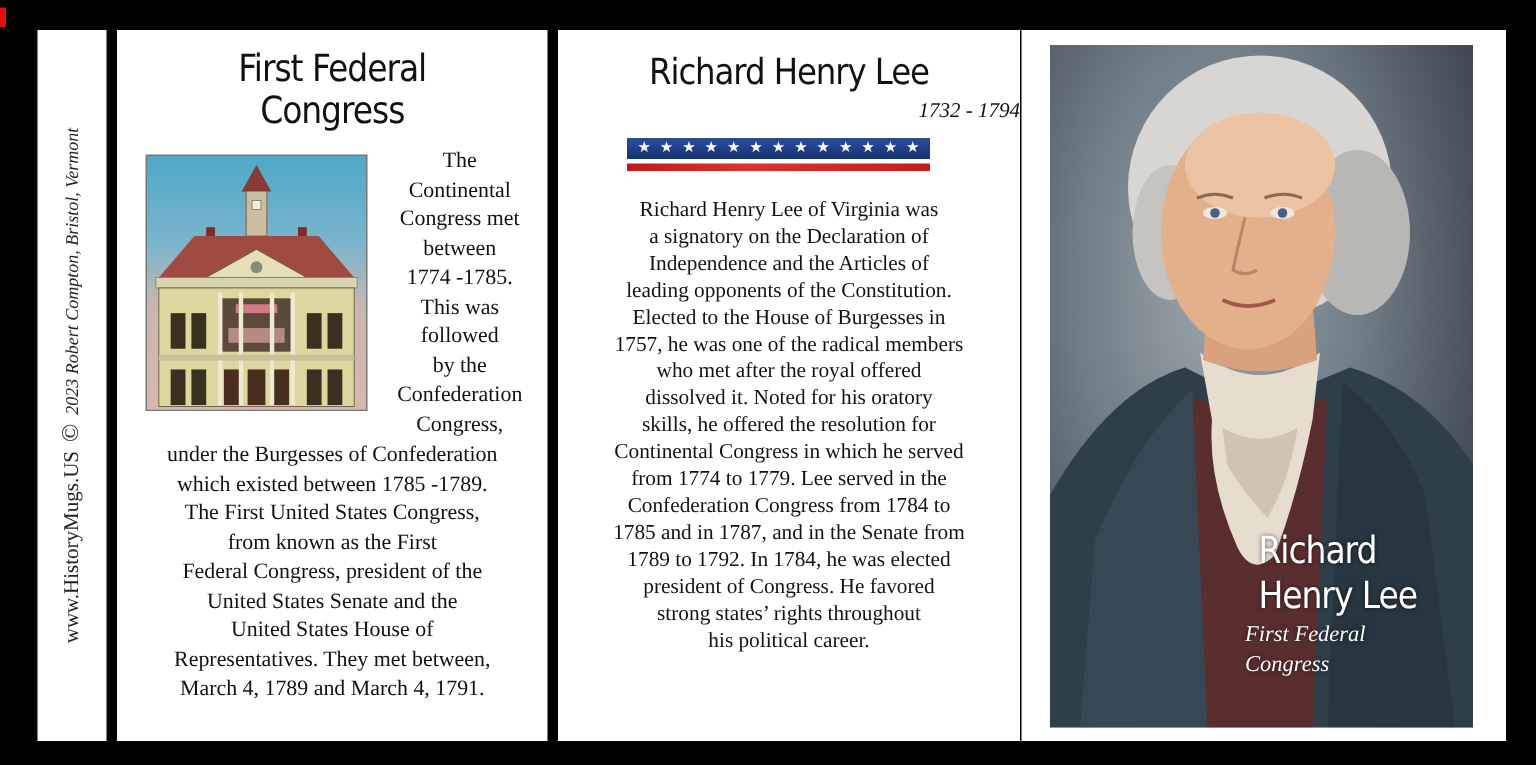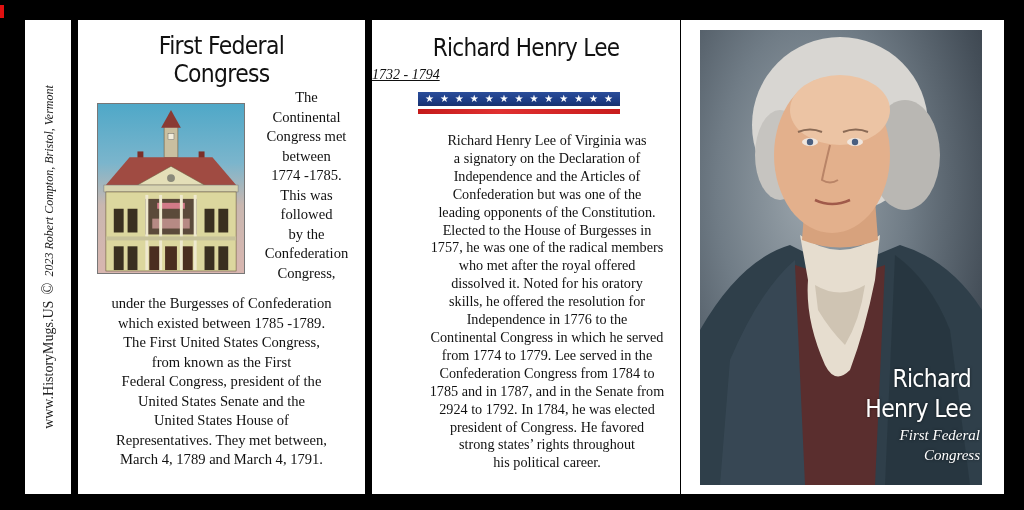--- a/index.html
+++ b/index.html
@@ -31,66 +31,65 @@
       transform: scaleX(0.88);
     }
     .building {
       position: absolute; left: 19px; top: 83px; width: 148px; height: 171px;
       border: 1px solid #777;
       background: linear-gradient(180deg, #4fa8c8 0%, #7bb5cc 35%, #c9b7b0 60%, #d8b6b0 100%);
       overflow: hidden;
     }
     .building svg { display: block; width: 100%; height: 100%; }
     .p1-side {
-      position: absolute; left: 170px; top: 68px; width: 117px;
+      position: absolute; left: 170px; top: 78px; width: 117px;
       text-align: center; font-size: 14.6px; line-height: 19.5px;
     }
     .p1-bottom {
       position: absolute; left: 0; top: 274px; width: 100%;
       text-align: center; font-size: 14.6px; line-height: 19.5px;
     }
 
     
     .p2 { left: 372px; width: 308px; }
     .p2-name {
       position: absolute; left: 0; top: 14px; width: 100%; text-align: center;
       font-family: "DejaVu Sans", sans-serif; font-size: 24px; letter-spacing: -0.8px;
       transform: scaleX(0.9);
     }
     .p2-dates {
-      position: absolute; left: 0; top: 47px; width: 100%; text-align: left;
-      font-style: italic; font-size: 14px; text-decoration: underline;
+      position: absolute; left: 0; top: 47px; width: 100%; text-align: right;
+      font-style: italic; font-size: 14px;
     }
     .flag-blue {
       position: absolute; left: 46px; top: 72px; width: 202px; height: 14px;
       background: linear-gradient(180deg, #2a4d9a 0%, #1e3d86 60%, #17316e 100%);
       display: flex; justify-content: space-around; align-items: center;
       padding: 0 4px; color: #fff; font-size: 10px; line-height: 14px;
     }
     .flag-red {
       position: absolute; left: 46px; top: 89px; width: 202px; height: 5px;
       background: linear-gradient(90deg, #c41a1a 0%, #e03030 40%, #c81c1c 100%);
     }
     .p2-body {
       position: absolute; left: 0; top: 112px; width: 100%;
-      text-align: center; font-size: 14.2px; line-height: 17.9px; margin-left: 21px;
+      text-align: center; font-size: 14.2px; line-height: 17.9px;
     }
 
     
     .p3 { left: 681px; width: 323px; }
     .portrait {
       position: absolute; left: 19px; top: 10px; width: 282px; height: 455px;
       background: radial-gradient(ellipse at 40% 35%, #9da7ae 0%, #707c86 40%, #444e58 75%, #2b333c 100%);
       overflow: hidden;
     }
     .portrait svg { display: block; width: 100%; height: 100%; }
     .caption {
-      position: absolute; left: 130px; top: 322px; width: 150px; text-align: right; color: #fff;
+      position: absolute; left: 130px; top: 322px; width: 150px; text-align: left; color: #fff;
       text-shadow: 0 0 3px rgba(0,0,0,0.6);
-      margin-top: 12px;
     }
     .caption .cap-name {
       font-family: "DejaVu Sans", sans-serif; font-size: 25px; line-height: 30px;
       letter-spacing: -0.8px; transform: scaleX(0.88); display: block;
     }
     .caption .cap-sub {
       font-style: italic; font-size: 15px; line-height: 18px; display: block; margin-top: 2px;
     }
   </style>
 </head>
@@ -201,33 +200,31 @@
     <span>★</span>
     <span>★</span>
     <span>★</span>
   </div>
   <div class="flag-red"></div>
 
   <div class="p2-body">
     <div>Richard Henry Lee of Virginia was</div>
     <div>a signatory on the Declaration of</div>
     <div>Independence and the Articles of</div>
-    <div>Confederation but was one of the</div>
     <div>leading opponents of the Constitution.</div>
     <div>Elected to the House of Burgesses in</div>
     <div>1757, he was one of the radical members</div>
     <div>who met after the royal offered</div>
     <div>dissolved it.  Noted for his oratory</div>
     <div>skills, he offered the resolution for</div>
-    <div>Independence in 1776 to the</div>
     <div>Continental Congress in which he served</div>
     <div>from 1774 to 1779.  Lee served in the</div>
     <div>Confederation Congress from 1784 to</div>
     <div>1785 and in 1787, and in the Senate from</div>
-    <div>2924 to 1792.  In 1784, he was elected</div>
+    <div>1789 to 1792.  In 1784, he was elected</div>
     <div>president of Congress.  He favored</div>
     <div>strong states’ rights throughout</div>
     <div>his political career.</div>
   </div>
 </div>
 
 <div class="panel p3">
   <div class="portrait">
     <svg viewBox="0 0 282 455" preserveAspectRatio="none">
 

